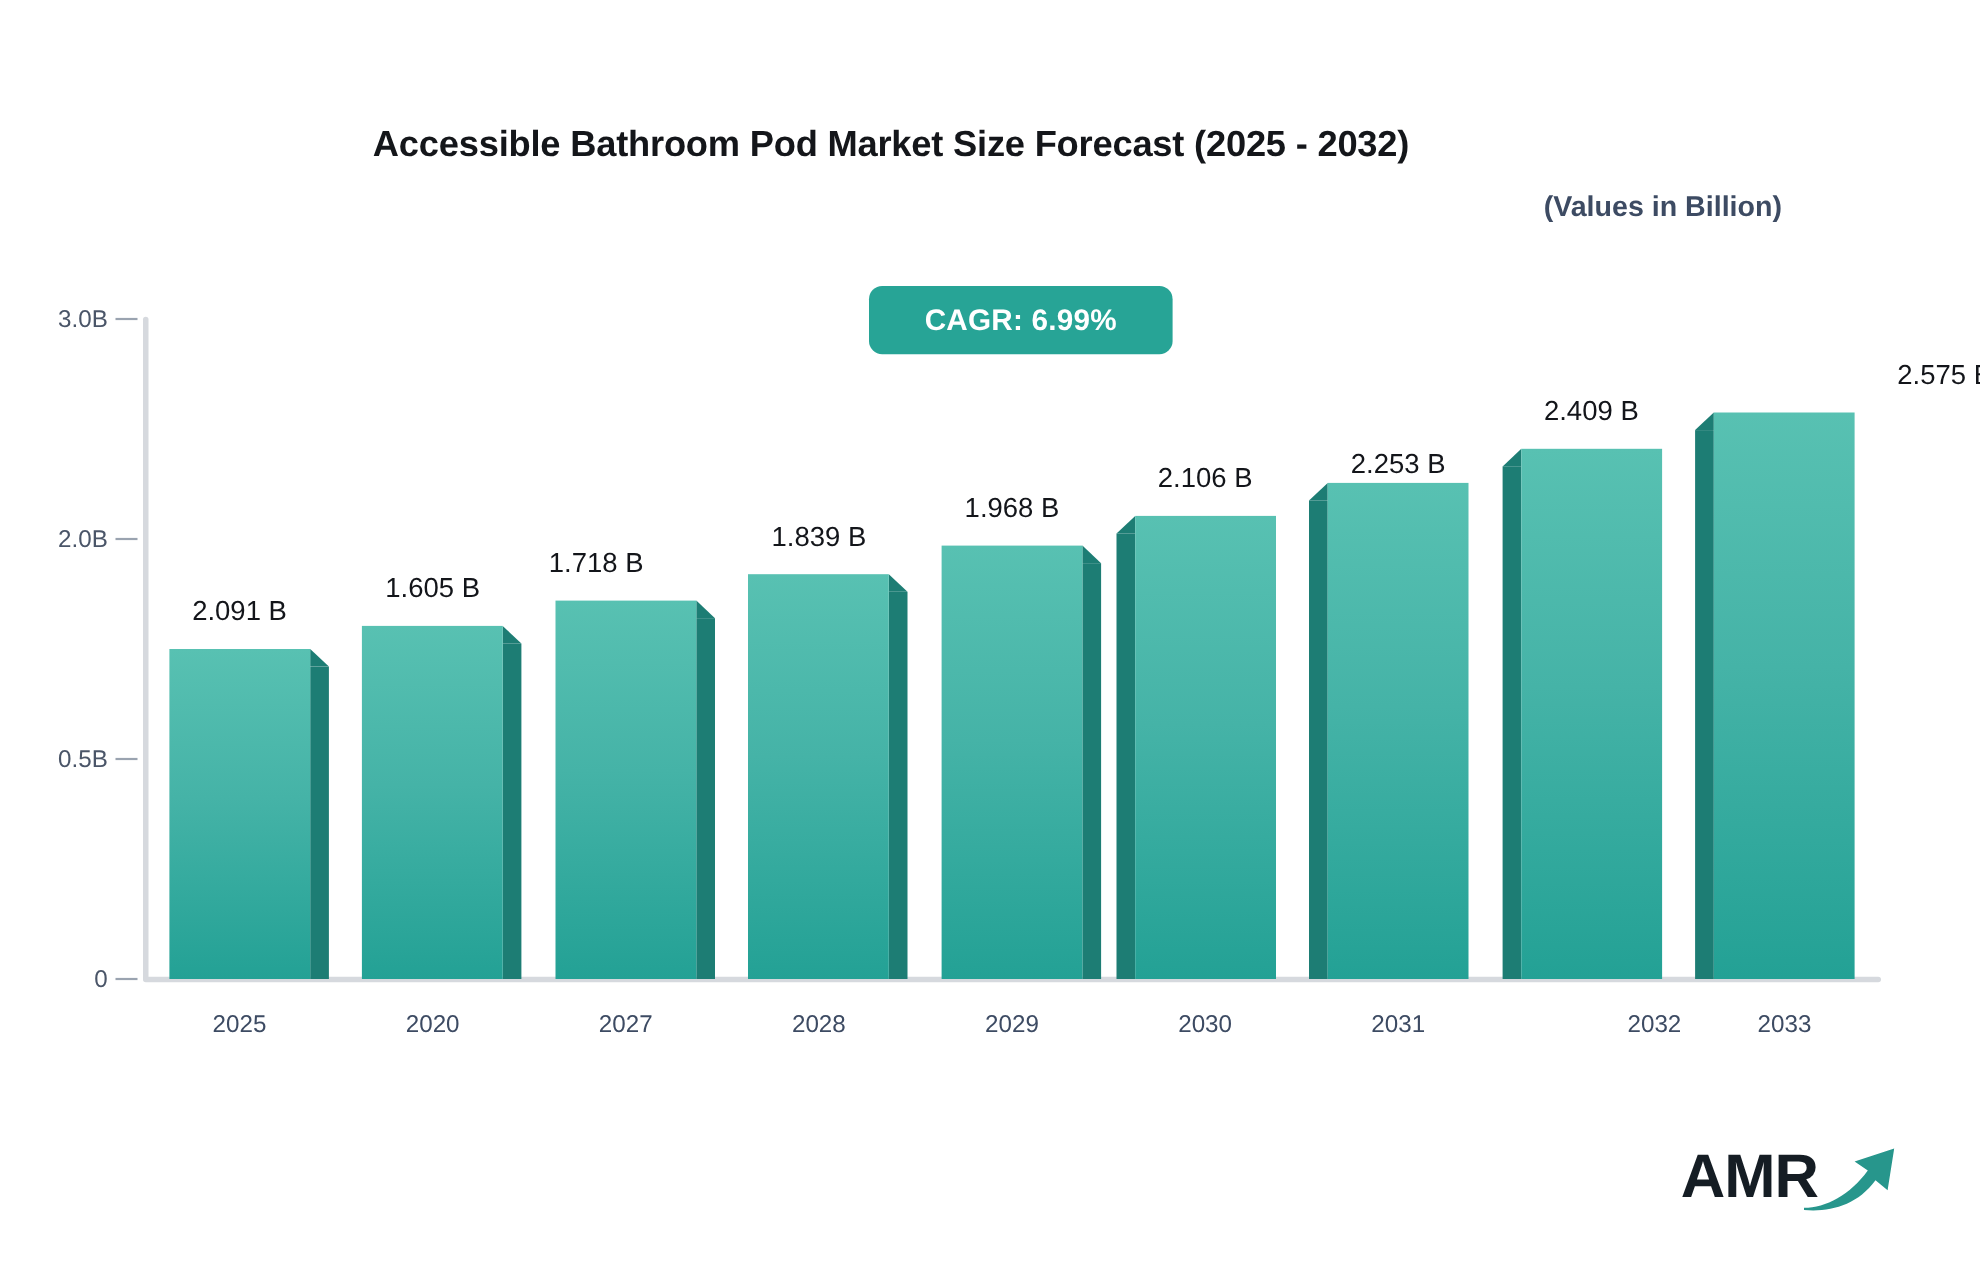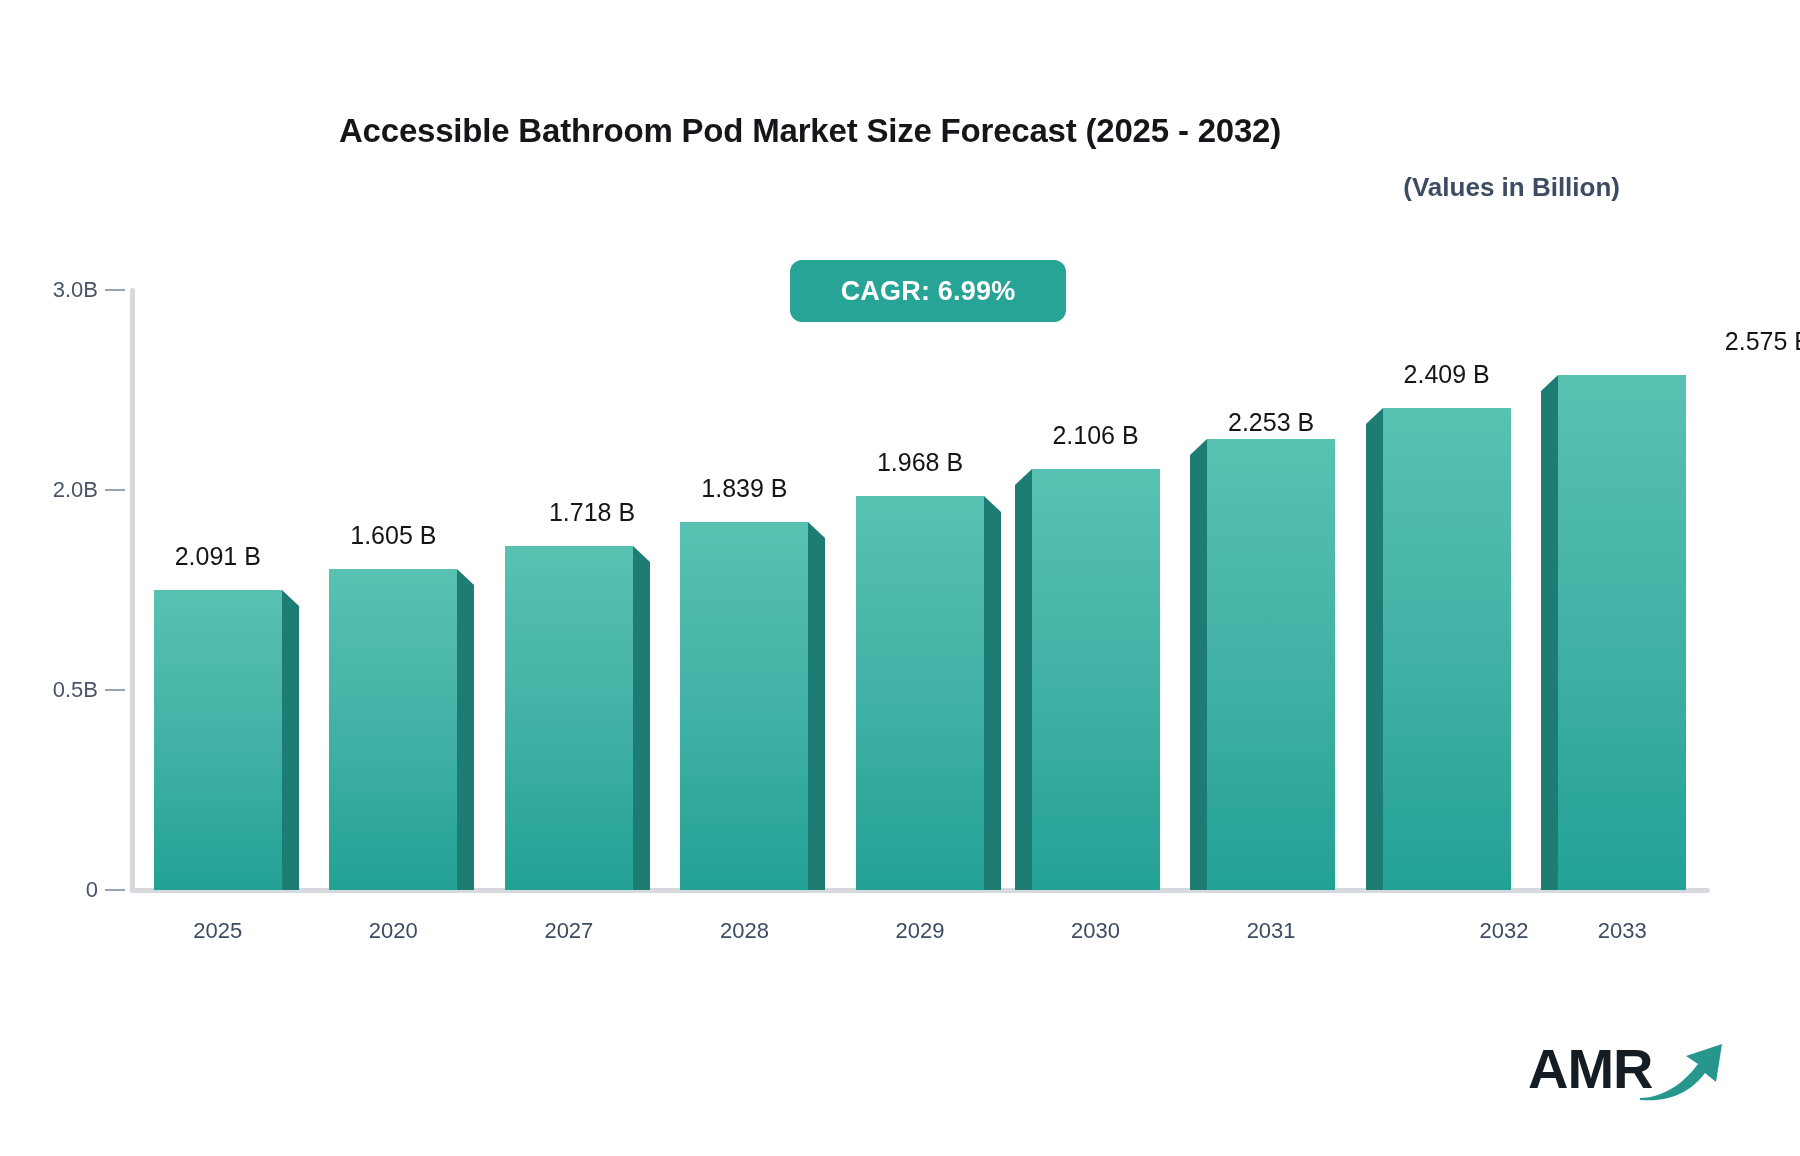--- a/index.html
+++ b/index.html
@@ -186,21 +186,21 @@
         <div class="bar-side-top" style="position: absolute; bottom: 550px; left: 281.778px; width: 0px; height: 0px; border-left: 17px solid rgb(29, 125, 116); border-top: 16px solid transparent;"></div>
         <div class="bar-face" style="left: 153.778px; height: 300px;"></div>
         <div class="bar-value-label" style="left: 217.778px; top: 542px;">2.091 B</div>
         <div class="bar-side" style="left: 457.333px; height: 305px;"></div>
         <div class="bar-side-top" style="position: absolute; bottom: 571px; left: 457.333px; width: 0px; height: 0px; border-left: 17px solid rgb(29, 125, 116); border-top: 16px solid transparent;"></div>
         <div class="bar-face" style="left: 329.333px; height: 321px;"></div>
         <div class="bar-value-label" style="left: 393.333px; top: 521px;">1.605 B</div>
         <div class="bar-side" style="left: 632.889px; height: 327.6px;"></div>
         <div class="bar-side-top" style="position: absolute; bottom: 593.6px; left: 632.889px; width: 0px; height: 0px; border-left: 17px solid rgb(29, 125, 116); border-top: 16px solid transparent;"></div>
         <div class="bar-face" style="left: 504.889px; height: 343.6px;"></div>
-        <div class="bar-value-label" style="left: 592px; top: 498.4px;">1.718 B</div>
+        <div class="bar-value-label" style="left: 542px; top: 498.4px;">1.718 B</div>
         <div class="bar-side" style="left: 808.444px; height: 351.8px;"></div>
         <div class="bar-side-top" style="position: absolute; bottom: 617.8px; left: 808.444px; width: 0px; height: 0px; border-left: 17px solid rgb(29, 125, 116); border-top: 16px solid transparent;"></div>
         <div class="bar-face" style="left: 680.444px; height: 367.8px;"></div>
         <div class="bar-value-label" style="left: 744.444px; top: 474.2px;">1.839 B</div>
         <div class="bar-side" style="left: 984px; height: 377.6px;"></div>
         <div class="bar-side-top" style="position: absolute; bottom: 643.6px; left: 984px; width: 0px; height: 0px; border-left: 17px solid rgb(29, 125, 116); border-top: 16px solid transparent;"></div>
         <div class="bar-face" style="left: 856px; height: 393.6px;"></div>
         <div class="bar-value-label" style="left: 920px; top: 448.4px;">1.968 B</div>
         <div class="bar-side" style="left: 1014.56px; height: 405.2px;"></div>
         <div class="bar-side-top" style="position: absolute; bottom: 671.2px; left: 1014.56px; width: 0px; height: 0px; border-right: 17px solid rgb(29, 125, 116); border-top: 16px solid transparent;"></div>

